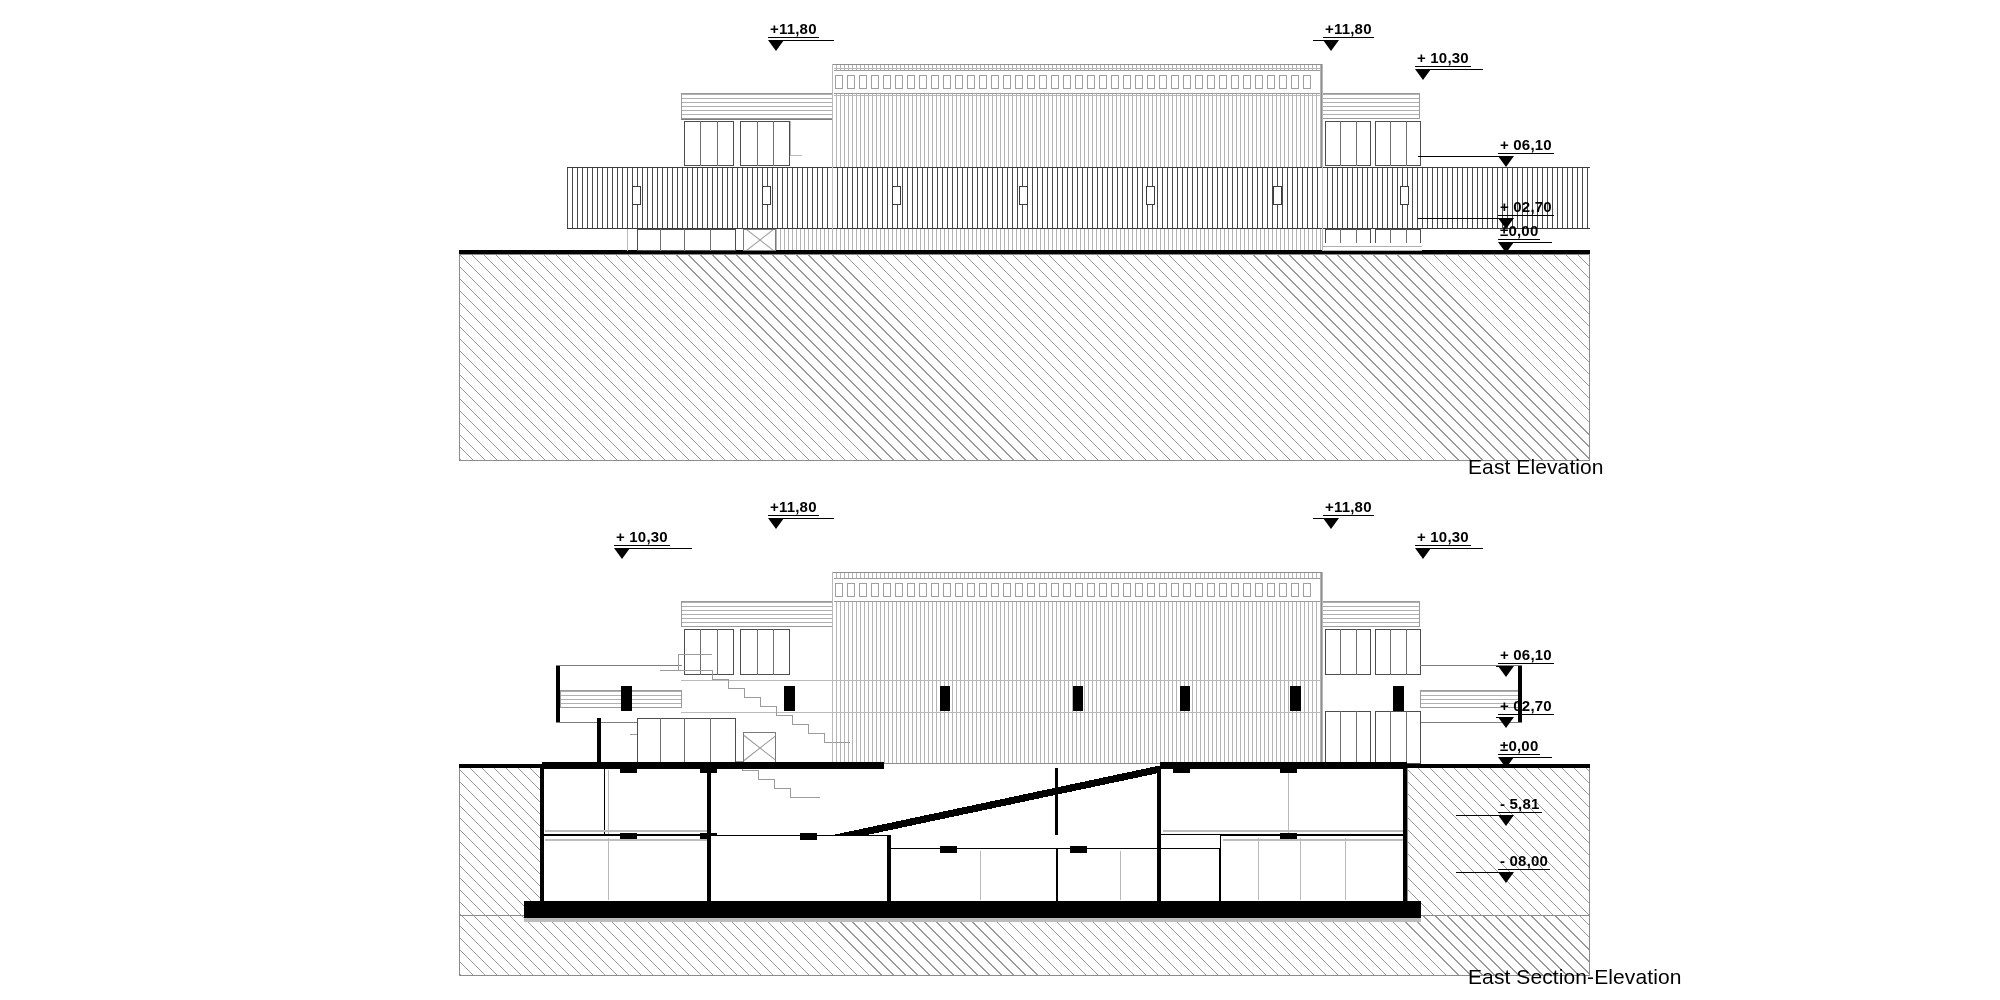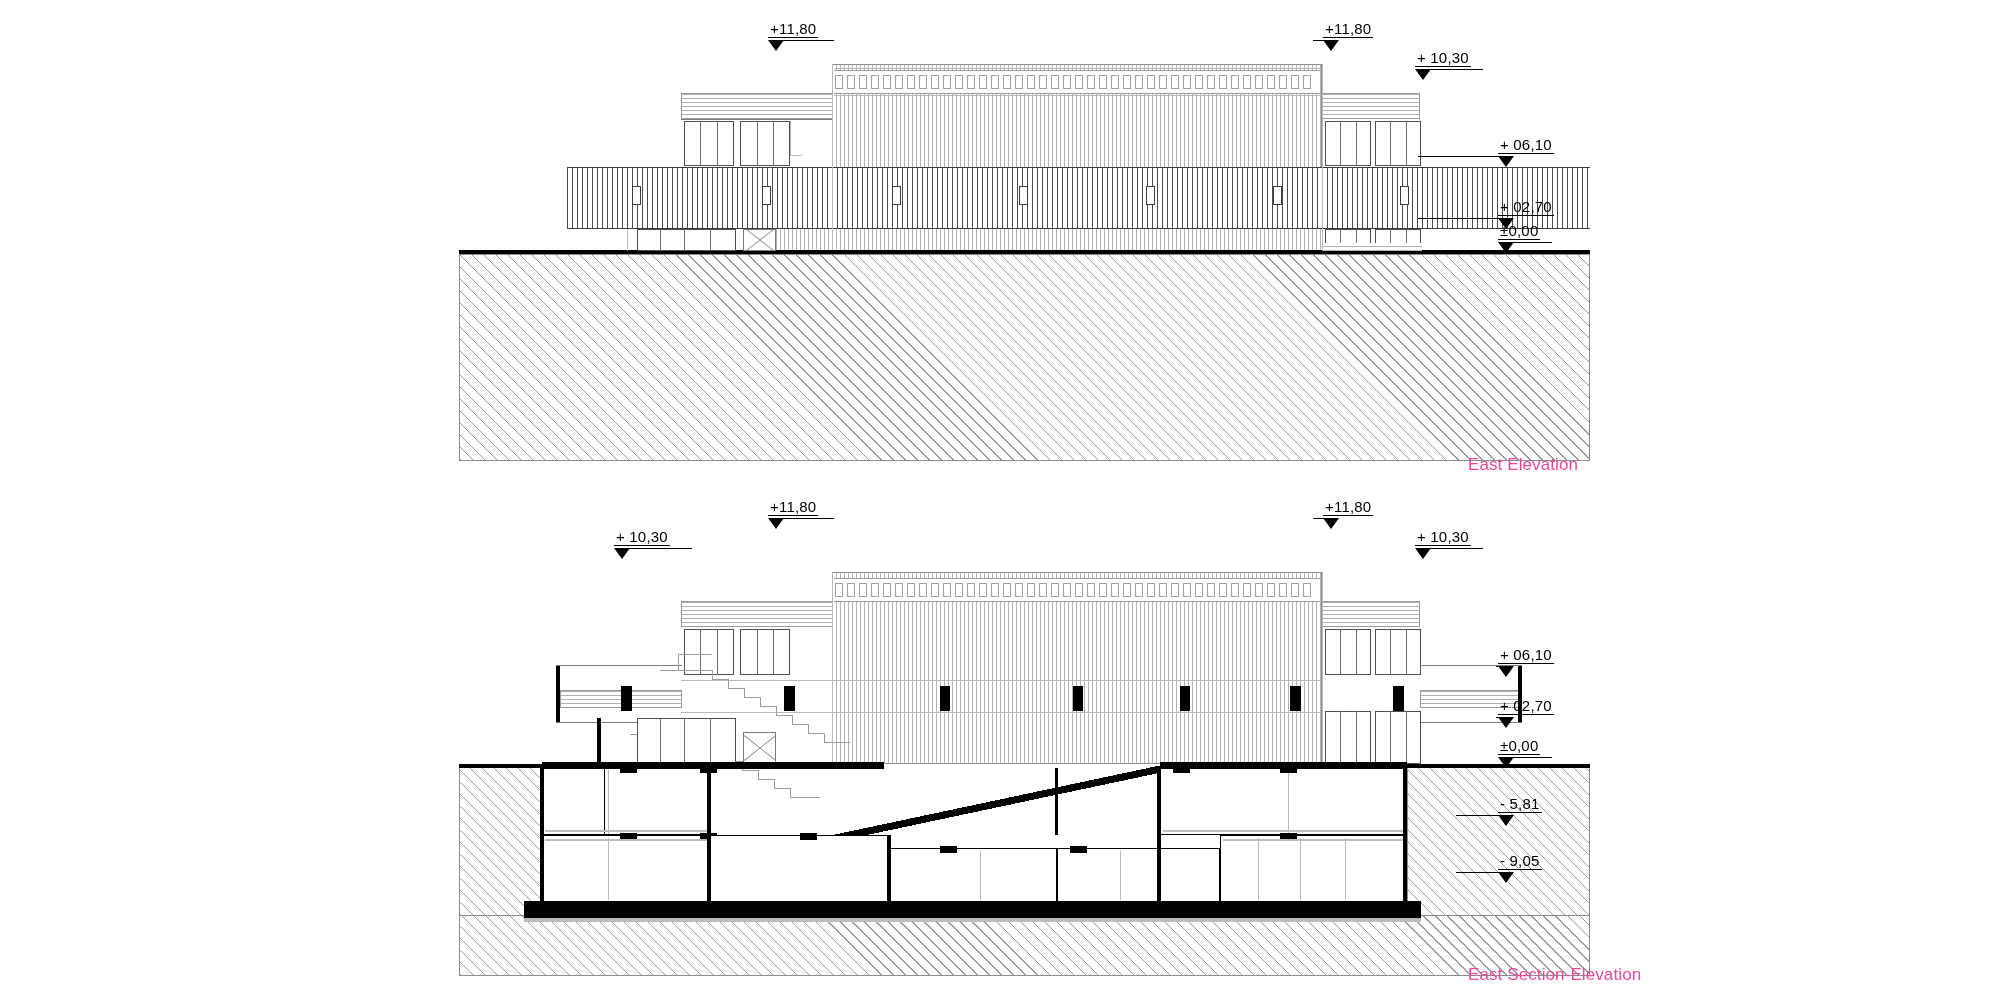--- a/index.html
+++ b/index.html
@@ -13,33 +13,34 @@
 
   .drawing{position:absolute;}
 
   
   .lvl{position:absolute;white-space:nowrap;}
   .lvl .txt{
     position:absolute;bottom:2px;left:0;
     font-size:15px;letter-spacing:.2px;line-height:1;
     color:#000;padding:0 2px 1px 2px;
     border-bottom:1.4px solid #000;
+    font-weight:bold;
   }
   .lvl .tri{
     position:absolute;left:0;top:0;
     width:0;height:0;
     border-left:8px solid transparent;
     border-right:8px solid transparent;
     border-top:11px solid #000;
   }
   .lvl .lead{position:absolute;top:0;height:0;border-top:1.2px solid #000;}
 
   
   .caption{
-    position:absolute;font-size:17px;color:#ec4899;letter-spacing:.1px;
+    position:absolute;font-size:21px;color:#000000;letter-spacing:.1px;
   }
 
   
   .ground{
     position:absolute;
     background-image:repeating-linear-gradient(45deg,
         #9a9a9a 0px,#9a9a9a 0.9px,
         rgba(255,255,255,0) 0.9px, rgba(255,255,255,0) 8.5px);
     background-color:#ffffff;
     border:1px solid #8c8c8c;
@@ -509,21 +510,21 @@
       <span class="lead" style="left:8px;width:46px;"></span>
     </div>
 
     <div class="lvl" style="left:1498px;top:295px;">
       <span class="txt">- 5,81</span>
       <span class="tri"></span>
       <span class="lead" style="left:-42px;width:50px;"></span>
     </div>
 
     <div class="lvl" style="left:1498px;top:352px;">
-      <span class="txt">- 9,05</span>
+      <span class="txt">- 08,00</span>
       <span class="tri"></span>
       <span class="lead" style="left:-42px;width:50px;"></span>
     </div>
 
     <div class="caption" style="left:1468px;top:445px;">East Section-Elevation</div>
   </div>
 
 </div>
 
 </body></html>

